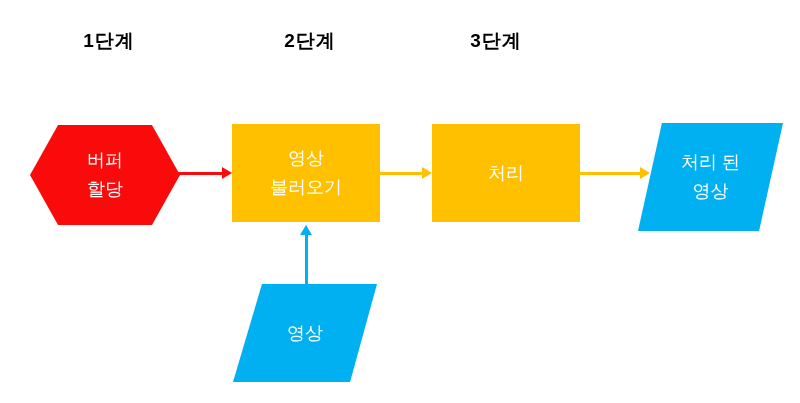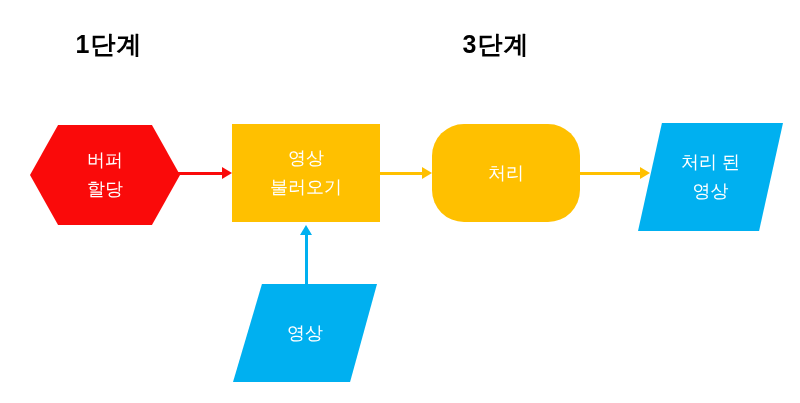--- a/index.html
+++ b/index.html
@@ -12,21 +12,21 @@
     position: relative;
     width: 800px;
     height: 403px;
     background: #ffffff;
     overflow: hidden;
   }
   .stage-header {
     position: absolute;
     width: 130px;
     text-align: center;
-    font-size: 25px;
+    font-size: 19px;
     font-weight: bold;
     color: #000000;
     letter-spacing: 1px;
   }
   .node {
     position: absolute;
     display: flex;
     align-items: center;
     justify-content: center;
   }
@@ -42,21 +42,20 @@
     background: #fa0a0a;
     clip-path: polygon(0% 50%, 18.7% 0%, 81.3% 0%, 100% 50%, 81.3% 100%, 18.7% 100%);
   }
   .rect-load {
     left: 232px; top: 124px; width: 148px; height: 98px;
     background: #ffc000;
   }
   .rect-process {
     left: 432px; top: 124px; width: 148px; height: 98px;
     background: #ffc000;
-    border-radius: 32px;
   }
   .para-output {
     left: 638px; top: 123px; width: 145px; height: 108px;
     background: #00b0f0;
     clip-path: polygon(16.5% 0%, 100% 0%, 83.5% 100%, 0% 100%);
   }
   .para-input {
     left: 233px; top: 284px; width: 144px; height: 98px;
     background: #00b0f0;
     clip-path: polygon(20.1% 0%, 100% 0%, 81.3% 100%, 0% 100%);
@@ -84,20 +83,21 @@
   .c-red   { color: #fa0a0a; }
   .c-yellow{ color: #ffc000; }
   .c-blue  { color: #00b0f0; }
 </style>
 </head>
 <body>
 
 <div class="canvas">
 
   <div class="stage-header" style="left:44px; top:28px;">1단계</div>
+  <div class="stage-header" style="left:245px; top:28px;">2단계</div>
   <div class="stage-header" style="left:431px; top:28px;">3단계</div>
 
   <div class="node hexagon">
     <span class="label">버퍼
 할당</span>
   </div>
 
   <div class="node rect-load">
     <span class="label">영상
 불러오기</span>

